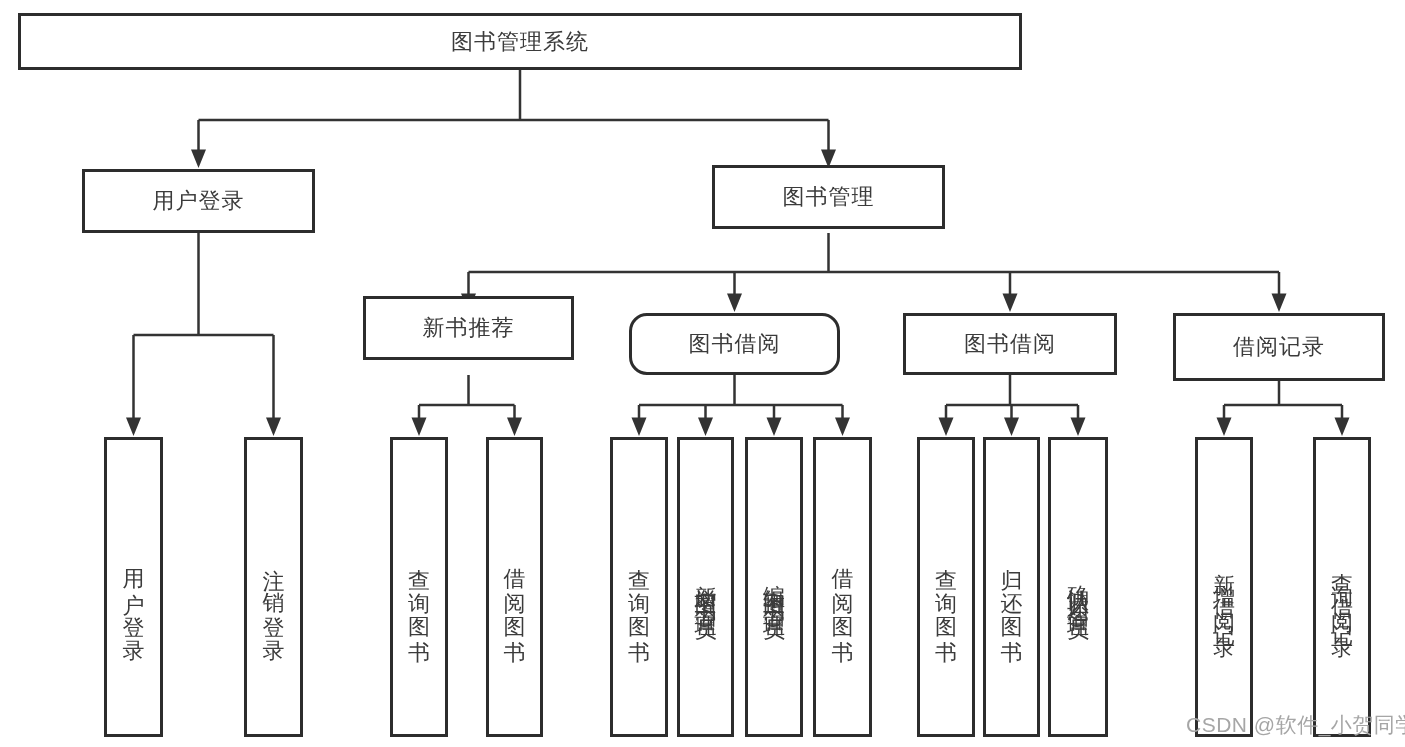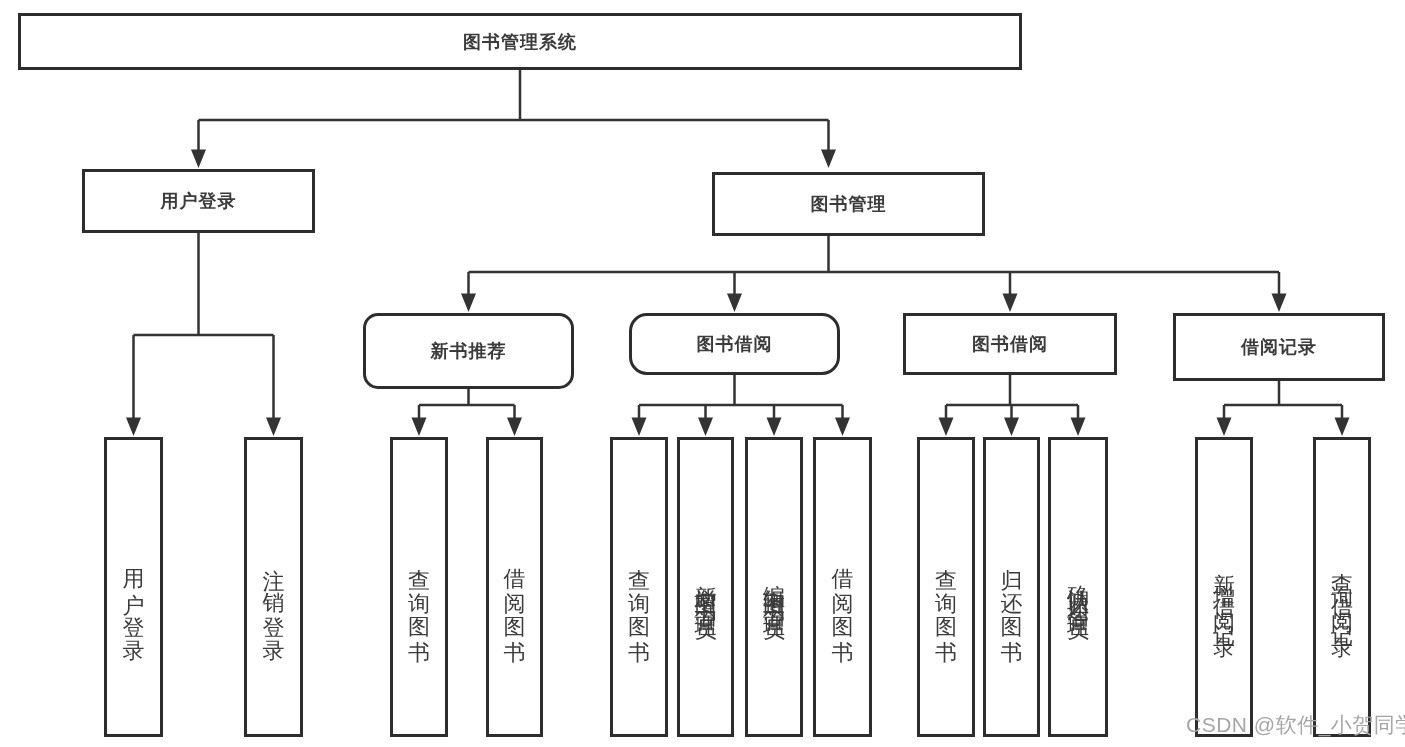--- a/index.html
+++ b/index.html
@@ -15,21 +15,21 @@
   .node {
     position: absolute;
     box-sizing: border-box;
     border: 3px solid #2d2d2d;
     background: #ffffff;
     display: flex;
     align-items: center;
     justify-content: center;
     z-index: 1;
   }
-  .hbox { font-size: 18px; letter-spacing: 1px; font-weight: bold; }
+  .hbox { font-size: 22px; letter-spacing: 1px; }
   .vbox { top: 437px; height: 300px; }
   .vtext {
     writing-mode: vertical-rl;
     text-orientation: mixed;
     font-size: 22px;
     line-height: 1;
     white-space: nowrap;
   }
   .sp4 { letter-spacing: 24px; margin-bottom: -24px; }
   .sp6 { letter-spacing: 13px; margin-bottom: -13px; }
@@ -79,23 +79,23 @@
       M938.5 417.5 L953.5 417.5 L946 436 Z
       M1004 417.5 L1019 417.5 L1011.5 436 Z
       M1070.5 417.5 L1085.5 417.5 L1078 436 Z
       M1216.5 417.5 L1231.5 417.5 L1224 436 Z
       M1334.5 417.5 L1349.5 417.5 L1342 436 Z"></path>
   </svg>
 
   <div class="node hbox" style="left:18px; top:13px; width:1004px; height:57px;">图书管理系统</div>
 
   <div class="node hbox" style="left:82px; top:169px; width:233px; height:64px;">用户登录</div>
-  <div class="node hbox" style="left:712px; top:172px; width:273px; height:64px;">图书管理</div>
+  <div class="node hbox" style="left:712px; top:165px; width:233px; height:64px;">图书管理</div>
 
-  <div class="node hbox" style="left:363px; top:313px; width:211px; height:76px;border-radius:15px;">新书推荐</div>
+  <div class="node hbox" style="left:363px; top:296px; width:211px; height:64px;">新书推荐</div>
   <div class="node hbox" style="left:629px; top:313px; width:211px; height:62px;border-radius:18px;">图书借阅</div>
   <div class="node hbox" style="left:903px; top:313px; width:214px; height:62px;">图书借阅</div>
   <div class="node hbox" style="left:1173px; top:313px; width:212px; height:68px;">借阅记录</div>
 
   <div class="node vbox" style="left:104px; width:59px;">
     <span class="vtext sp4">用户登录</span>
   </div>
   <div class="node vbox" style="left:244px; width:59px;">
     <span class="vtext sp4">注销登录</span>
   </div>

